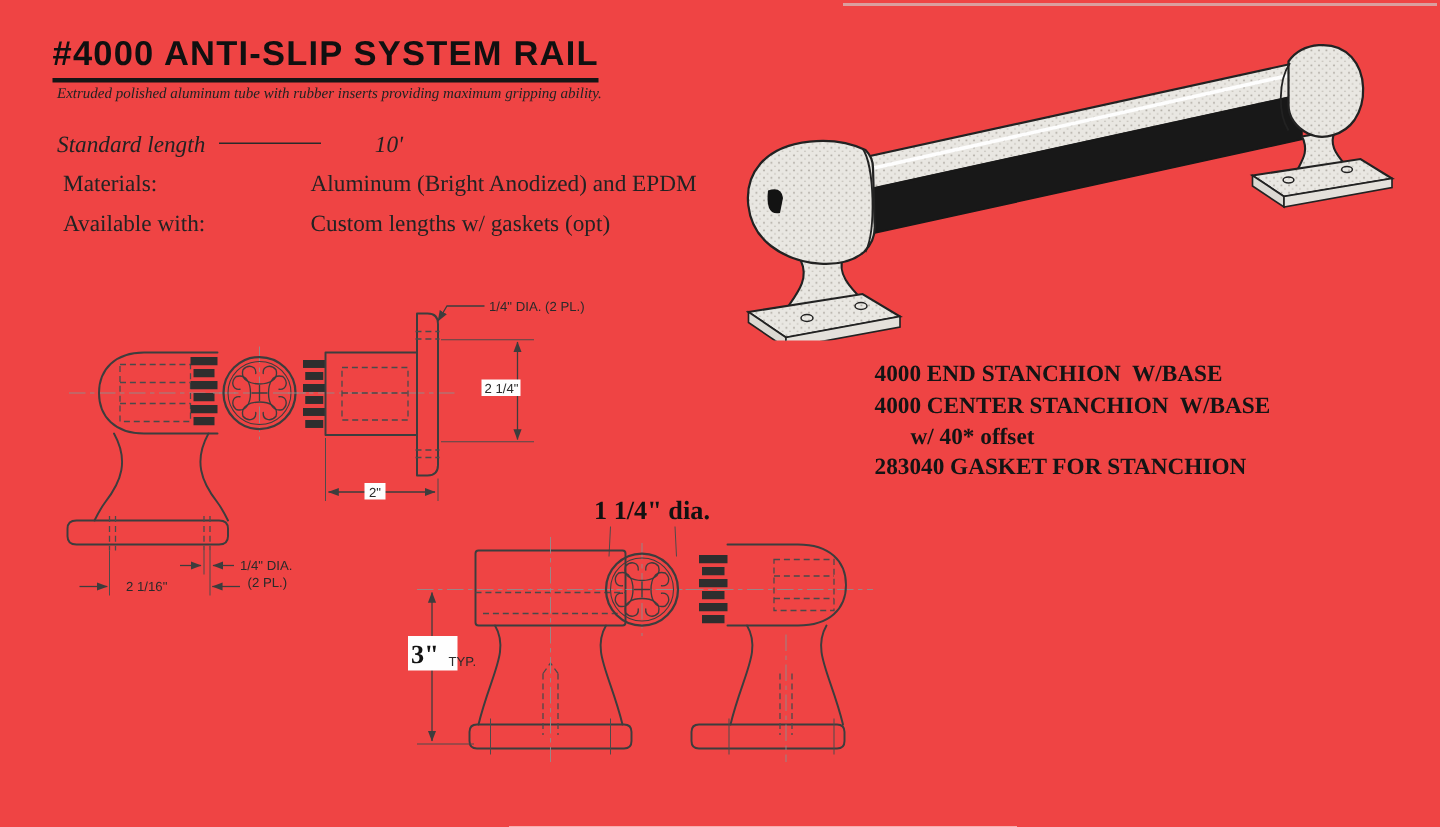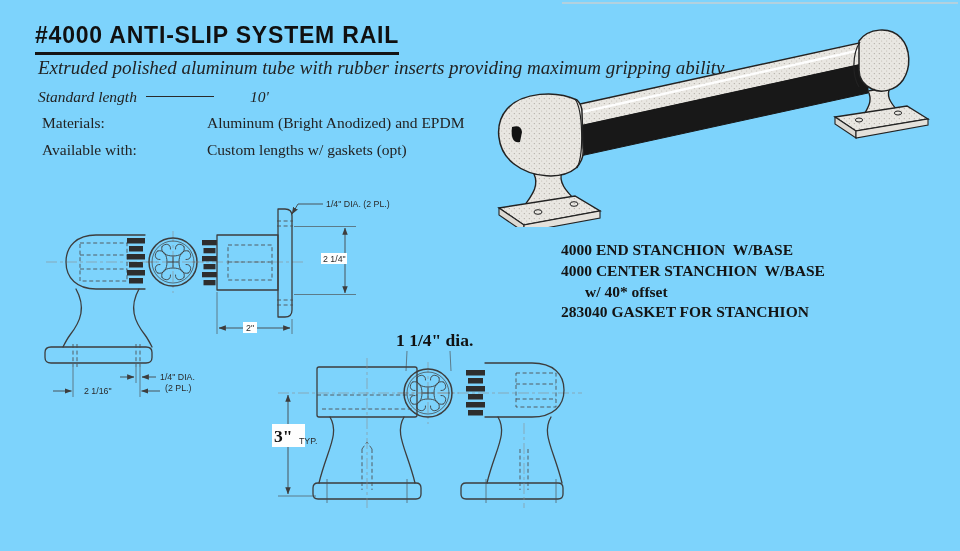--- a/index.html
+++ b/index.html
@@ -1,47 +1,47 @@
 <!DOCTYPE html>
 <html><head>
 <meta charset="utf-8">
 <style>
   html,body { margin:0; padding:0; background:#ffffff; }
   .page {
-    position:relative; width:960px; height:551px; background:#7dd3fc;
+    position:relative; width:960px; height:551px; background:#ef4444;
     font-family:"Liberation Serif", serif; color:#1c1c1c; overflow:hidden;
   }
   .scan-artifact { position:absolute; top:2px; left:562px; width:396px; height:2px;
     background:#cfcfcf; opacity:.65; }
 
   
   .title {
     position:absolute; left:35px; top:22px;
     font-family:"Liberation Sans", sans-serif; font-weight:bold;
     font-size:23px; letter-spacing:.8px; color:#101010;
     border-bottom:3px solid #151515; padding-bottom:2px; line-height:1.2;
   }
   .desc {
     position:absolute; left:38px; top:57px; font-style:italic;
-    font-size:19px; color:#222; white-space:pre;
+    font-size:10px; color:#222; white-space:pre;
   }
   .stdlen { position:absolute; left:38px; top:88px; font-style:italic; font-size:15.5px; color:#222; }
   .stdlen .dash { display:inline-block; width:68px; border-top:1.6px solid #2a2a2a;
     vertical-align:middle; margin:0 0 4px 9px; }
   .stdlen .val { margin-left:36px; }
 
   
   .spec-row { position:absolute; left:42px; font-size:15.5px; color:#232323; }
   .spec-row.r0 { top:114px; }
   .spec-row.r1 { top:141px; }
   .spec-label { display:inline-block; width:165px; }
 
   
   .parts {
-    position:absolute; left:561px; top:240px;
+    position:absolute; left:583px; top:240px;
     font-family:"Liberation Serif", serif; font-weight:bold;
     font-size:15.5px; line-height:20.8px; color:#141414;
   }
   .parts div { white-space:pre; }
   .parts .indent { padding-left:24px; }
 
   
   .draw-a { position:absolute; left:40px;  top:195px; }
   .draw-b { position:absolute; left:270px; top:318px; }
   .illo   { position:absolute; left:478px; top:12px; }

